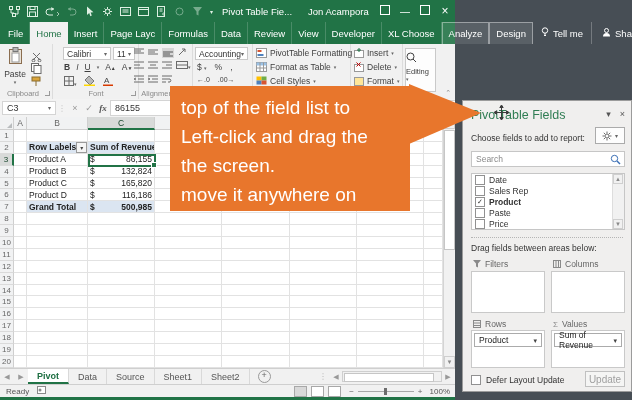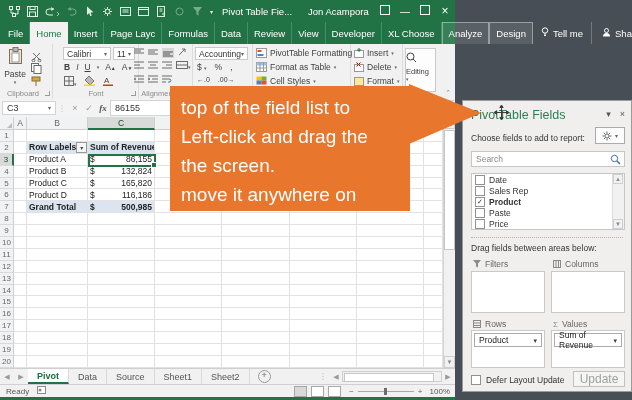--- a/index.html
+++ b/index.html
@@ -94,21 +94,21 @@
   .cb{width:8px;height:8px;border:1px solid #919191;background:#fff;flex:none;font-size:7px;line-height:7px;text-align:center;color:#333}
   .lscroll{position:absolute;right:0;top:0;bottom:0;width:11px;background:#f1f1f1;border-left:1px solid #ddd}
   .lscroll .sbtn{height:10px}
   .dotsep{position:absolute;left:8px;right:8px;top:136px;border-top:1px dotted #b5b5b5}
   .draglbl{position:absolute;left:8px;top:142px}
   .alabel{position:absolute;display:flex;align-items:center;gap:4px;color:#666}
   .abox{position:absolute;background:#fff;border:1px solid #c9c9c9;box-sizing:border-box}
   .pill{height:14px;margin:2px;background:#fff;border:1px solid #ababab;display:flex;align-items:center;font-size:8.5px;padding:0 4px;color:#222;box-sizing:border-box}
   .pill .car{font-size:7px;color:#444}
   .deferrow{position:absolute;left:8px;top:274px;display:flex;align-items:center;gap:5px}
-  .updbtn{position:absolute;right:6px;top:270px;width:52px;height:16px;background:#f5f5f4;border:1px solid #c0c0c0;color:#a0a0a0;font-size:12px;display:flex;align-items:center;justify-content:center;box-sizing:border-box}
+  .updbtn{position:absolute;right:6px;top:270px;width:40px;height:16px;background:#f5f5f4;border:1px solid #c0c0c0;color:#a0a0a0;font-size:10px;display:flex;align-items:center;justify-content:center;box-sizing:border-box}
   .moveicon{position:absolute;left:494px;top:105px;z-index:20}
 </style>
 </head>
 <body>
 
 <div class="xl">
 
   <div class="titlebar">
     <div class="qat">
       <span>

